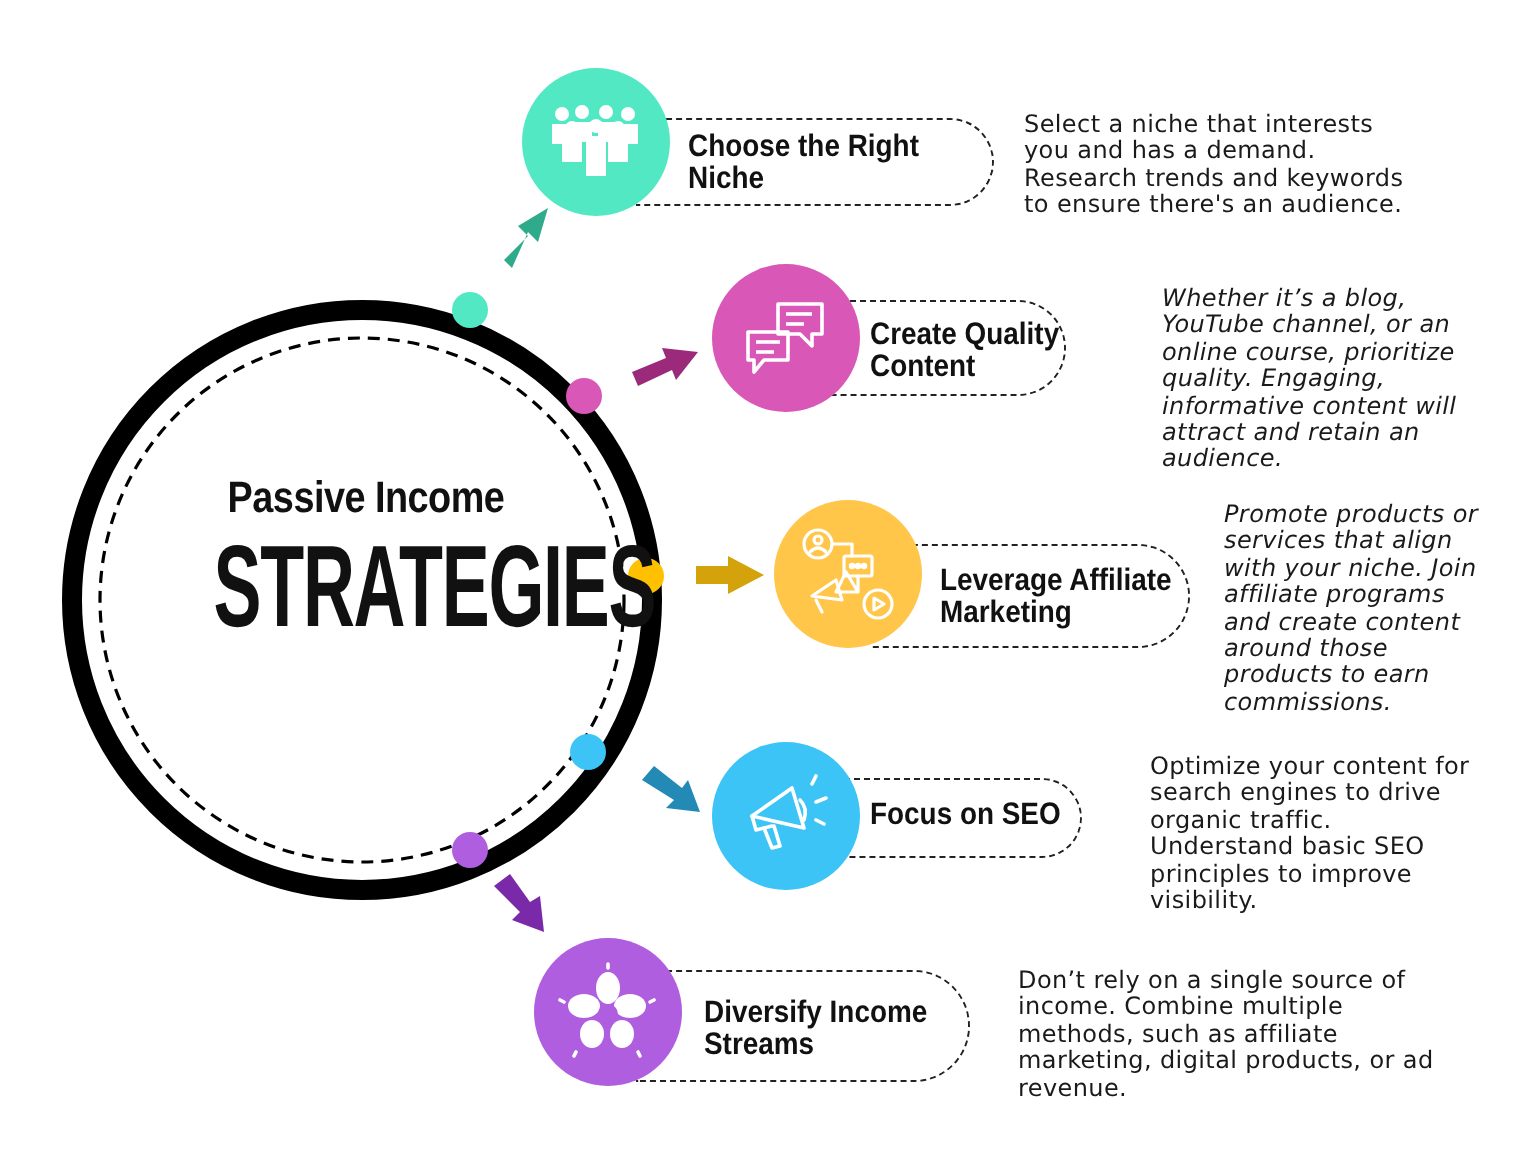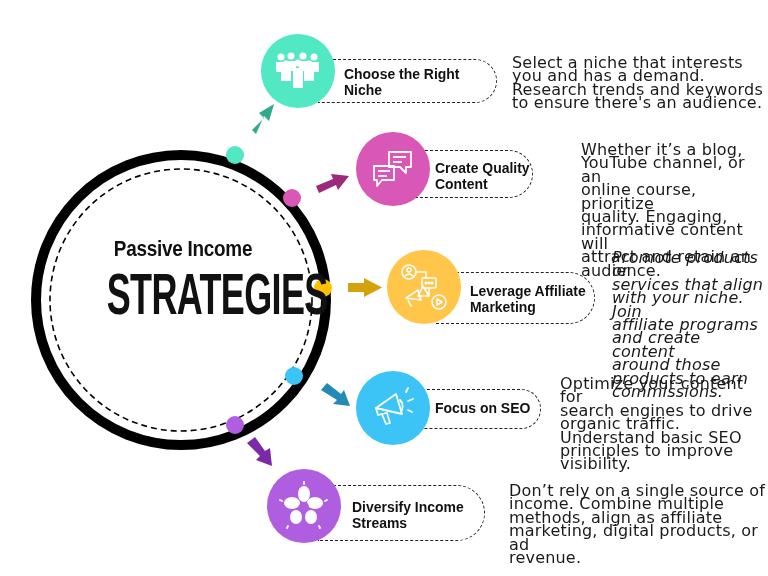--- a/index.html
+++ b/index.html
@@ -3,21 +3,21 @@
 <meta charset="utf-8">
 <style>
   html, body { margin:0; padding:0; background:#ffffff; }
   body { width:768px; height:576px; position:relative; overflow:hidden; font-family:"Liberation Sans", sans-serif; }
   #ring-svg { position:absolute; left:0; top:0; width:768px; height:576px; }
   .center-title { position:absolute; left:60px; width:246px; text-align:center; color:#111; font-family:"Liberation Sans", sans-serif; font-weight:bold; }
   .center-sub { top:236px; font-size:22px; letter-spacing:-0.3px; transform:scaleX(0.86); }
   .center-main { top:262px; font-size:58px; letter-spacing:-1px; transform:scaleX(0.62); transform-origin:center; line-height:64px; }
   .pill { position:absolute; border:1.5px dashed #222; border-left:none; border-radius:0 28px 28px 0; background:transparent; }
   .step-title { position:absolute; font-family:"Liberation Sans", sans-serif; font-weight:bold; font-size:15.5px; line-height:16px; color:#111; transform:scaleX(0.9); transform-origin:left center; white-space:nowrap; }
-  .desc { position:absolute; font-family:"DejaVu Sans", sans-serif; font-size:16px; line-height:13.4px; color:#1a1a1a; white-space:pre-line; letter-spacing:0.2px; }
+  .desc { position:absolute; font-family:"DejaVu Sans", sans-serif; font-size:12px; line-height:13.4px; color:#1a1a1a; white-space:pre-line; letter-spacing:0.2px; }
   .icon-circle { position:absolute; border-radius:50%; display:flex; align-items:center; justify-content:center; }
 </style>
 </head>
 <body>
 
 <svg id="ring-svg" viewBox="0 0 768 576">
 
   <circle cx="181" cy="300" r="145" fill="none" stroke="#000" stroke-width="10"></circle>
 
   <circle cx="181" cy="300" r="131" fill="none" stroke="#000" stroke-width="1.6" stroke-dasharray="6 4"></circle>
@@ -88,21 +88,21 @@
         <line x1="22" y1="8" x2="35" y2="8"></line>
           <line x1="22" y1="13" x2="31" y2="13"></line>
         <path d="M3,17 h20 v14 h-12 l-5,6 l0,-6 h-3 z"></path>
         <line x1="7" y1="22" x2="19" y2="22"></line>
           <line x1="7" y1="27" x2="16" y2="27"></line>
       </g>
     </svg>
   </div>
   <div class="step-title" style="left:435px; top:160px;">Create Quality</div>
   <div class="step-title" style="left:435px; top:176px;">Content</div>
-  <div class="desc" style="left:581px; top:143px;">Whether it’s a blog,
+  <div class="desc" style="left:581px; top:143px;font-style:italic;">Whether it’s a blog,
 YouTube channel, or an
 online course, prioritize
 quality. Engaging,
 informative content will
 attract and retain an
 audience.</div>
 </div>
 
 <div>
   <div class="pill" style="left:436px; top:272px; width:158px; height:50px;"></div>
@@ -146,21 +146,21 @@
         <path d="M6,22 l2,7 l8,-2"></path>
         <path d="M12,28 l4,10 l4,-1 l-3,-10"></path>
         <path d="M30,14 q4,4 2,10"></path>
         <line x1="36" y1="6" x2="38" y2="2"></line>
           <line x1="38" y1="15" x2="43" y2="13"></line>
           <line x1="38" y1="24" x2="42" y2="26"></line>
       </g>
     </svg>
   </div>
   <div class="step-title" style="left:435px; top:400px;">Focus on SEO</div>
-  <div class="desc" style="left:560px; top:377px;">Optimize your content for
+  <div class="desc" style="left:575px; top:377px;">Optimize your content for
 search engines to drive
 organic traffic.
 Understand basic SEO
 principles to improve
 visibility.</div>
 </div>
 
 <div>
   <div class="pill" style="left:318px; top:485px; width:166px; height:54px;"></div>
   <div class="icon-circle" style="left:267px; top:469px; width:74px; height:74px; background:#b05ee0;">
@@ -179,16 +179,16 @@
           <line x1="40" y1="45" x2="41" y2="47"></line>
         <line x1="9" y1="45" x2="8" y2="47"></line>
           <line x1="3" y1="20" x2="1" y2="19"></line>
       </g>
     </svg>
   </div>
   <div class="step-title" style="left:352px; top:499px;">Diversify Income</div>
   <div class="step-title" style="left:352px; top:515px;">Streams</div>
   <div class="desc" style="left:509px; top:484px;">Don’t rely on a single source of
 income. Combine multiple
-methods, align as affiliate
+methods, such as affiliate
 marketing, digital products, or ad
 revenue.</div>
 </div>
 
 </body></html>

